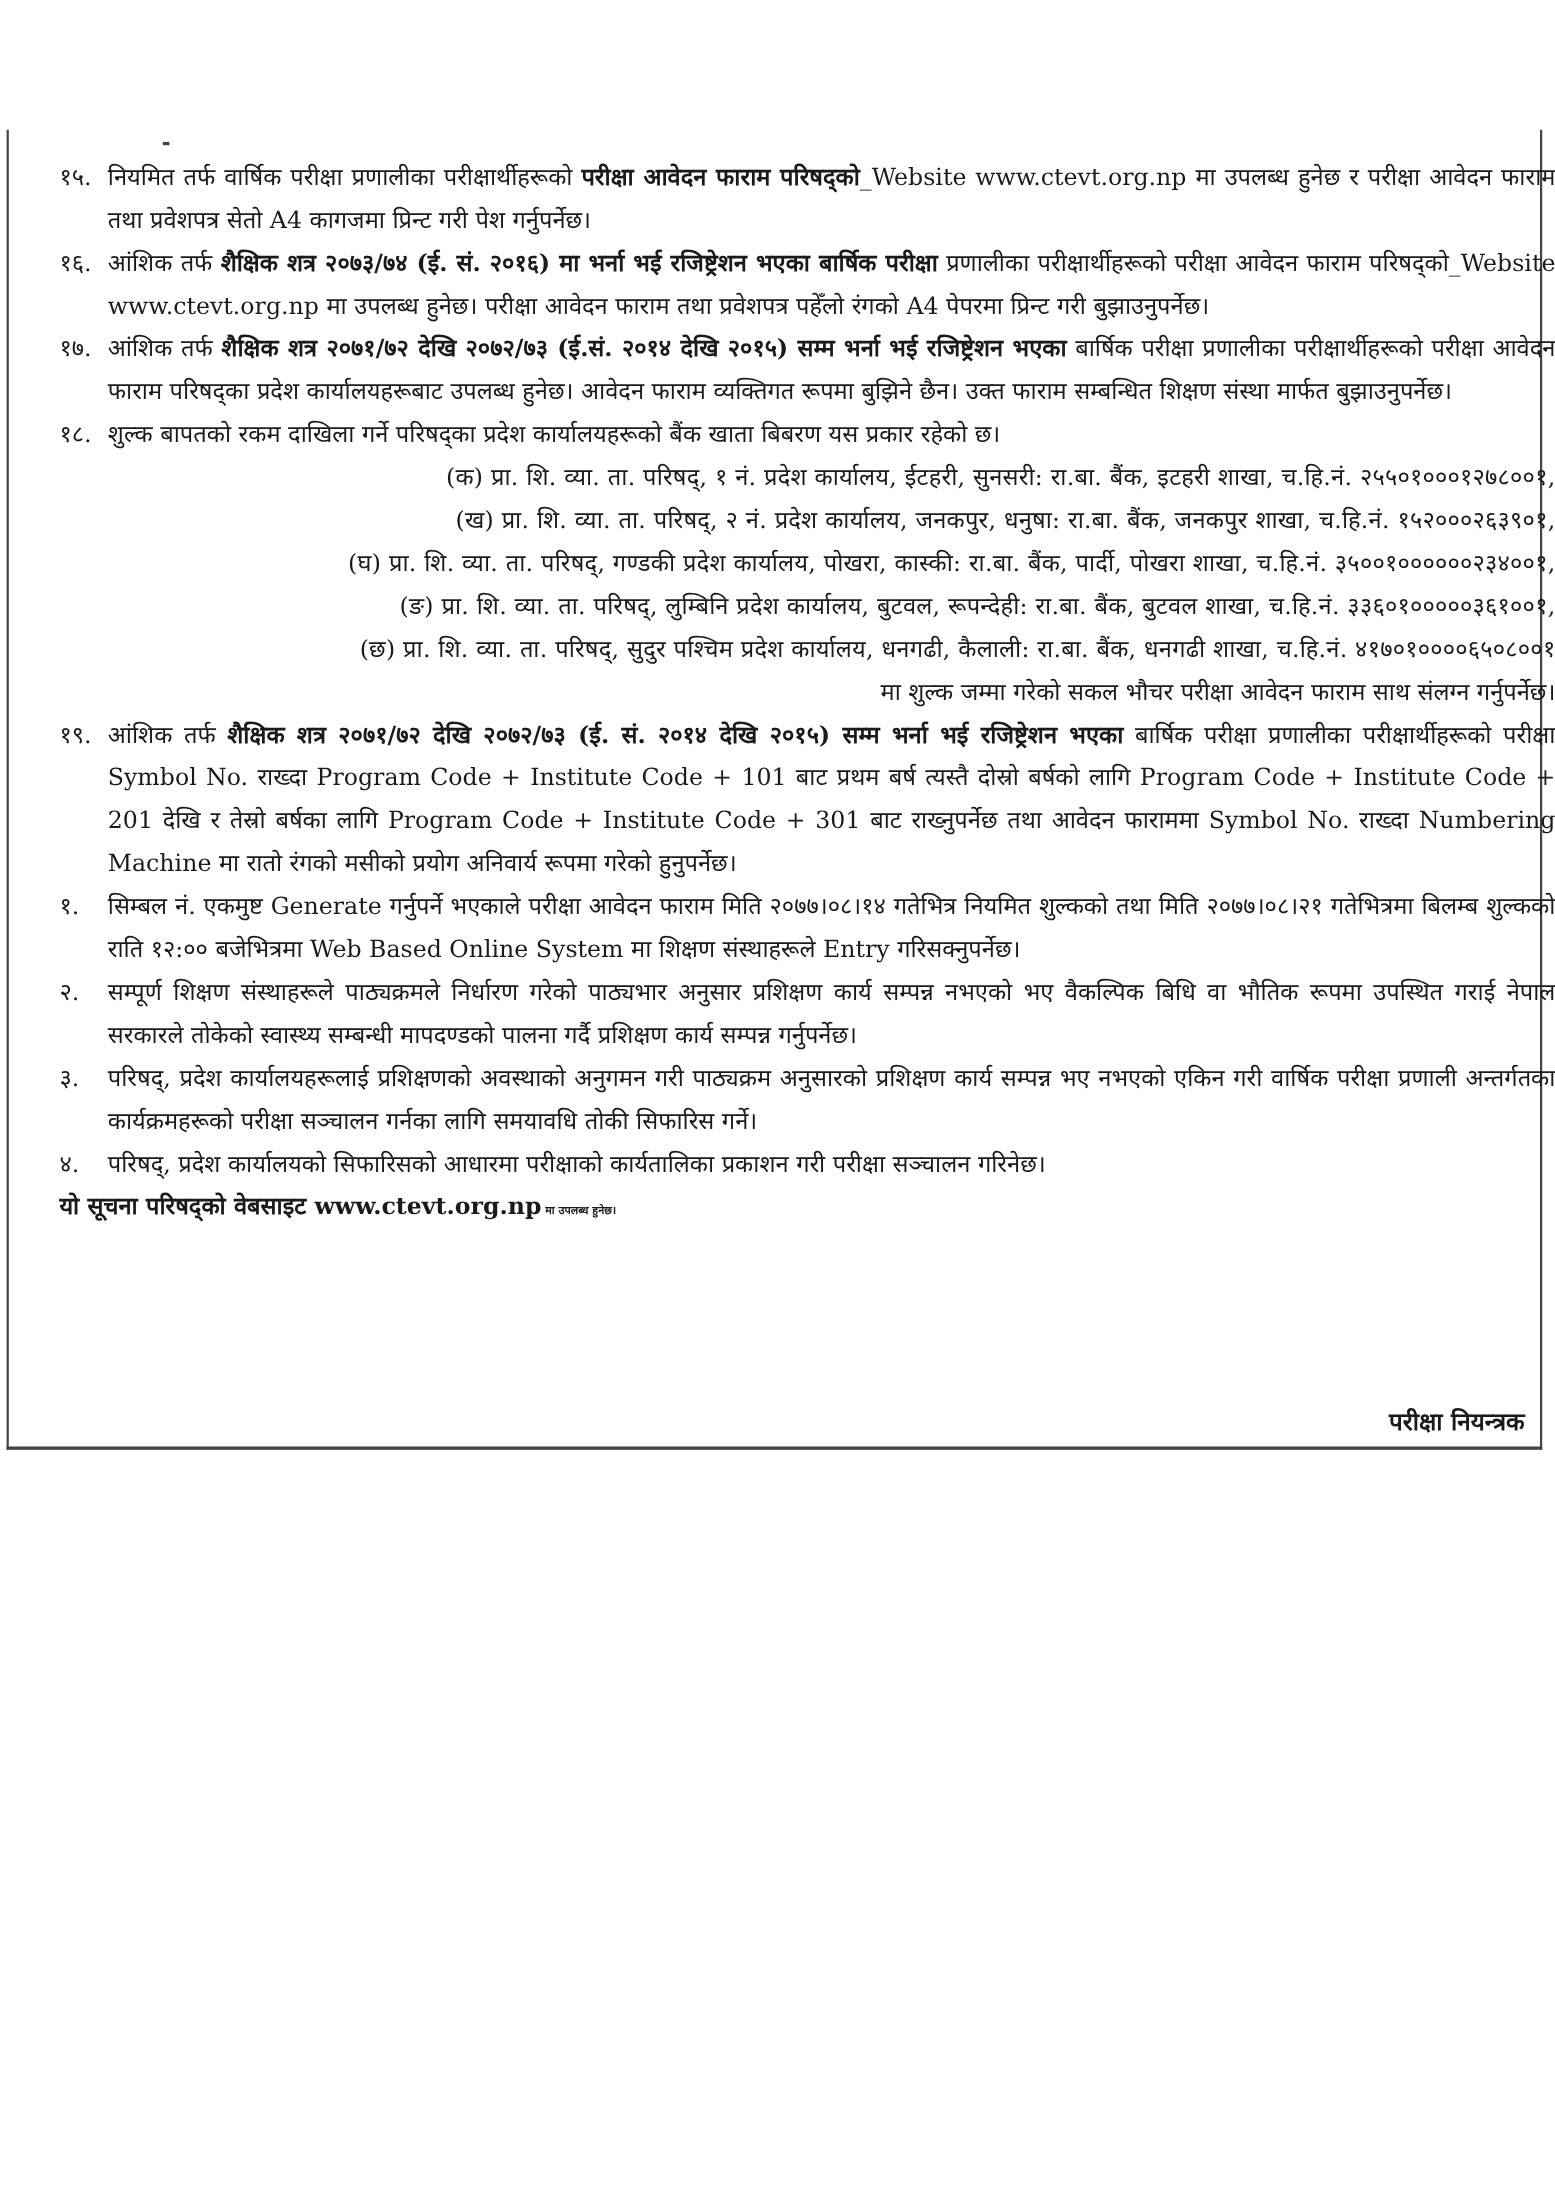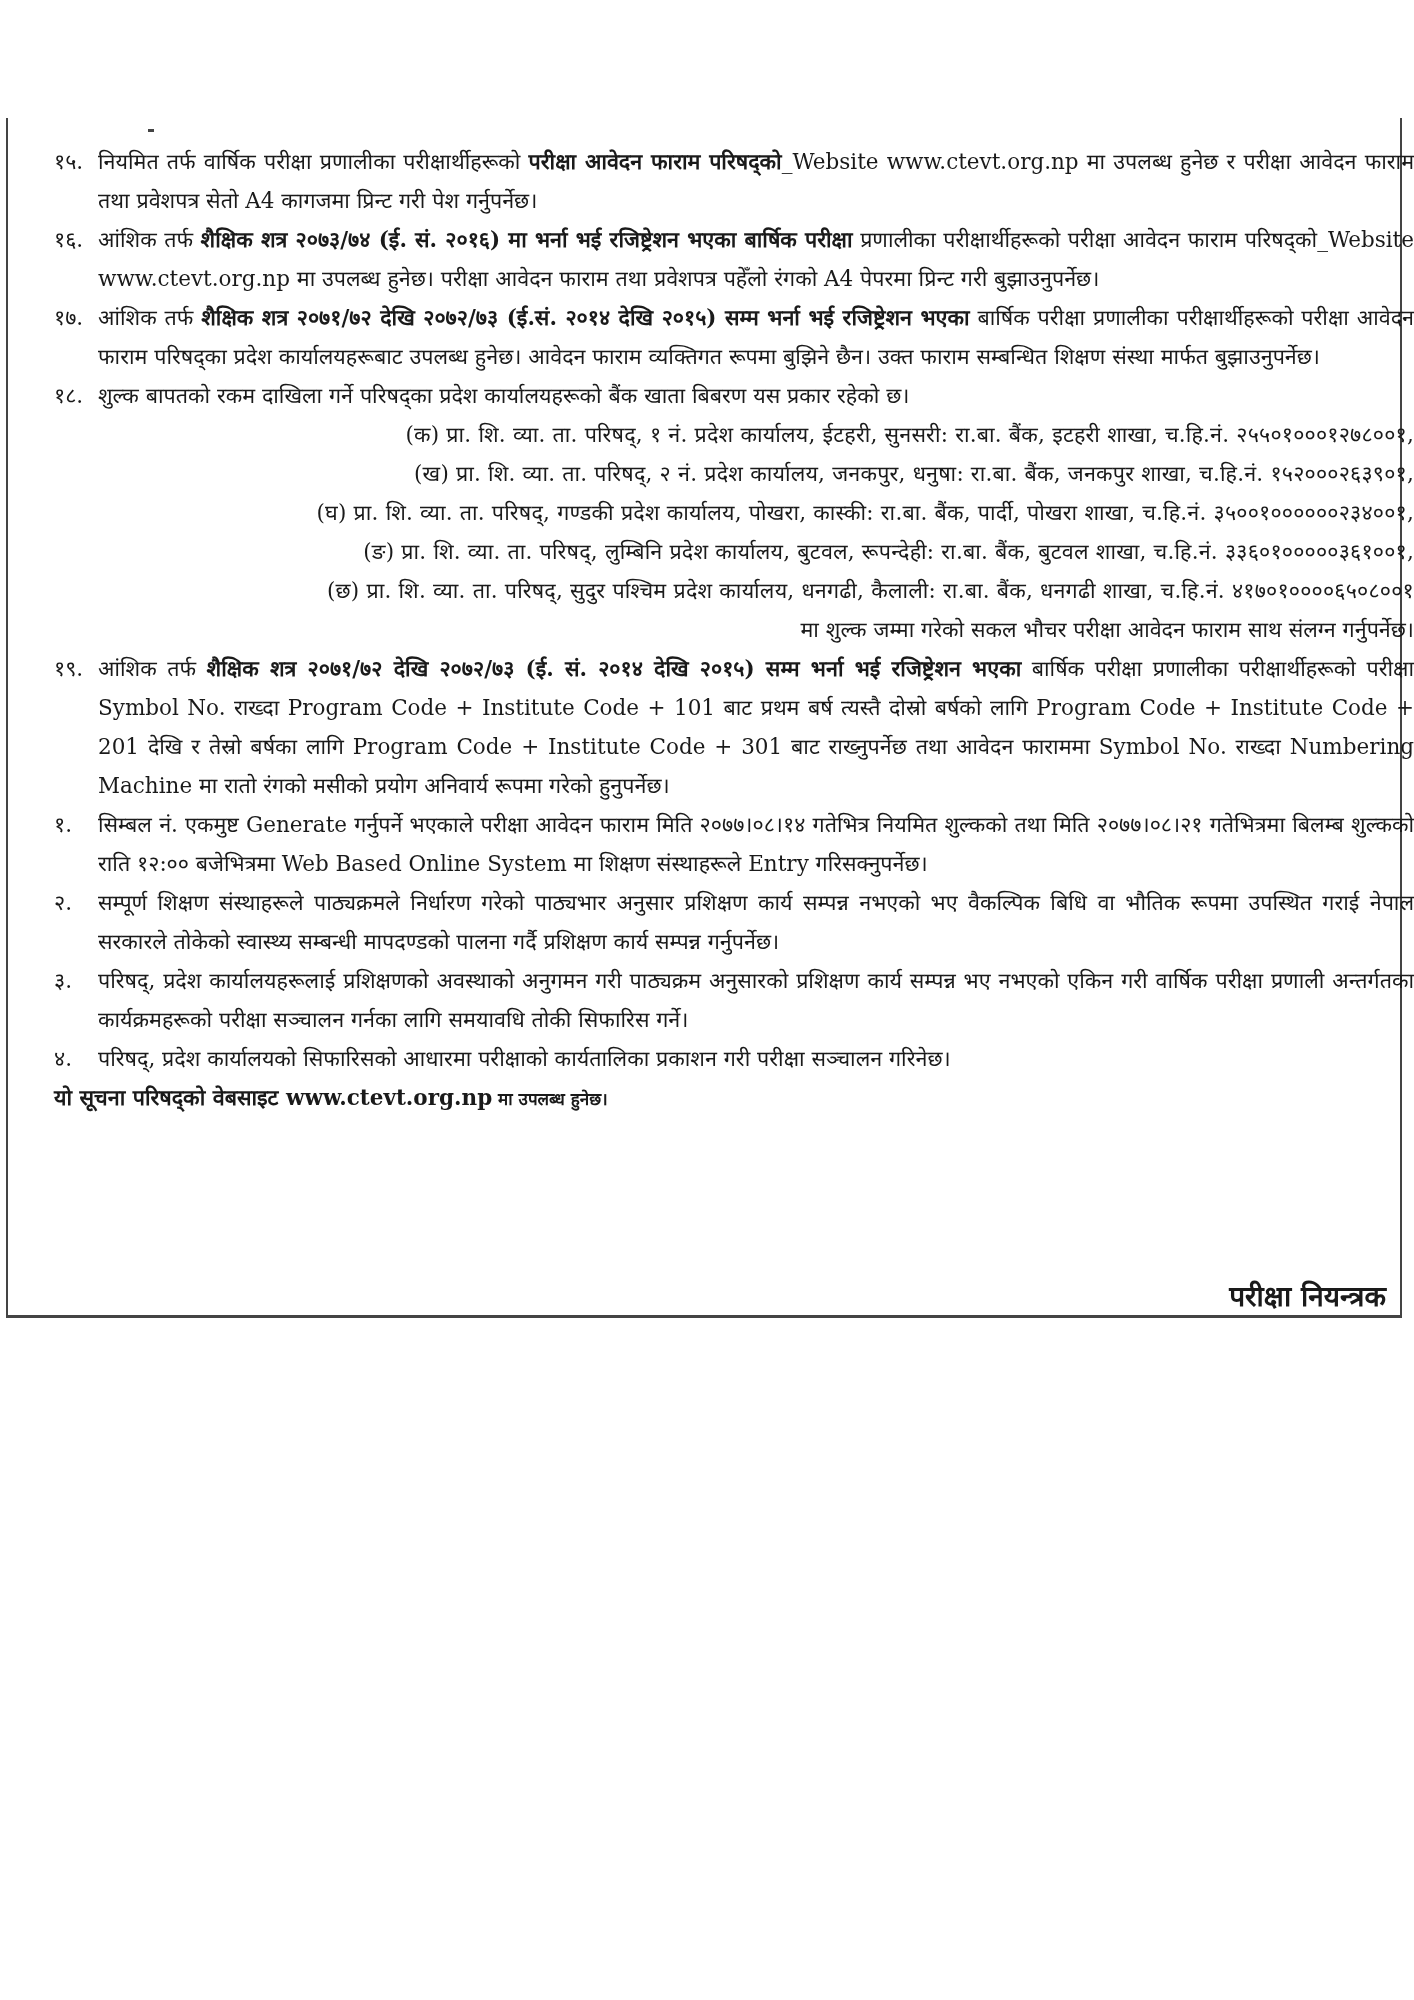--- a/index.html
+++ b/index.html
@@ -56,30 +56,30 @@
       letter-spacing: 0.2px;
     }
     .sub-cont {
       padding-left: 48px;
     }
     .footer-note {
       margin-top: 0px;
       font-weight: bold;
     }
     .footer-note .small {
-      font-size: 17px;
+      font-size: 10px;
       font-weight: bold;
     }
     .signature {
       position: absolute;
       right: 28px;
       top: 1276px;
       font-family: "DejaVu Sans", "Liberation Sans", sans-serif;
       font-weight: bold;
-      font-size: 28px;
+      font-size: 22px;
     }
     .tick-mark {
       position: absolute;
       left: 148px;
       top: 129px;
       width: 6px;
       height: 3px;
       background: #444;
     }
   </style>

